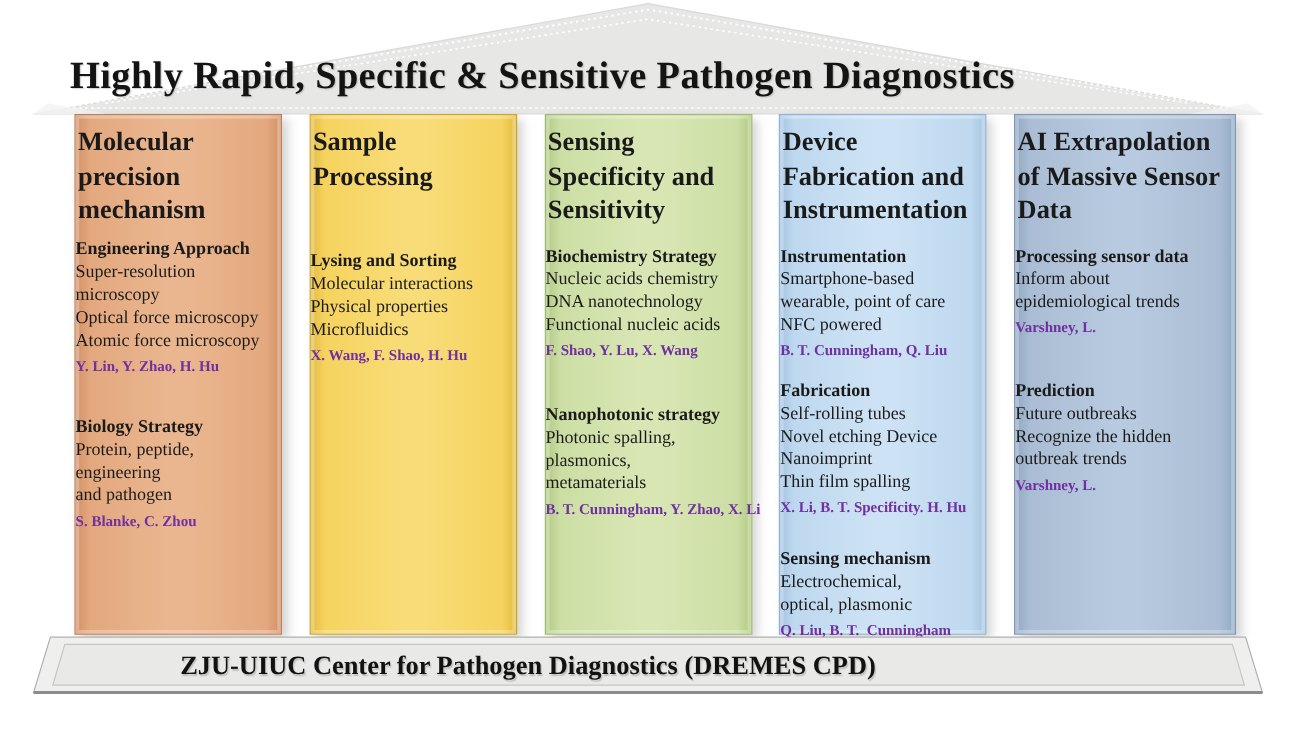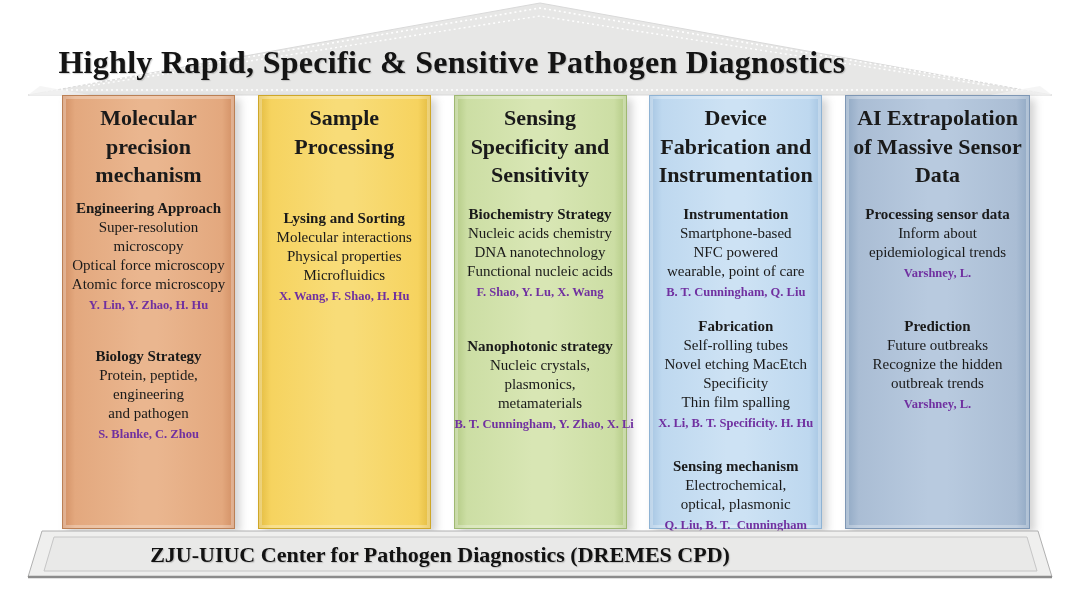--- a/index.html
+++ b/index.html
@@ -13,21 +13,21 @@
     position:absolute;top:44px;left:0;width:904px;text-align:center;
     font-size:32px;font-weight:bold;color:#141414;letter-spacing:.3px;
     text-shadow:1px 1px 1px rgba(120,120,120,.35);
   }
   
   .pillars{
     position:absolute;left:62px;top:95px;width:968px;height:434px;
     display:flex;justify-content:space-between;
   }
   .pillar{
-    box-sizing:border-box;width:173px;height:434px;text-align:center;
+    box-sizing:border-box;width:173px;height:434px;text-align:left;
     border:1px solid var(--edge);
     background:linear-gradient(90deg,var(--edgeSoft) 0%,var(--fill) 7%,var(--light) 45%,var(--light) 55%,var(--fill) 93%,var(--edgeSoft) 100%);
     box-shadow:inset 0 0 0 3px rgba(255,255,255,.28), 5px 4px 8px rgba(110,110,110,.30);
     color:#1a1a1a;
   }
   .p1{--fill:#e3a87e;--light:#eab68f;--edge:#bb8055;--edgeSoft:#d29065;}
   .p2{--fill:#f6d35f;--light:#f8dc78;--edge:#cfa728;--edgeSoft:#e3bc42;}
   .p3{--fill:#ccdea4;--light:#d8e6b4;--edge:#9fb971;--edgeSoft:#b3ca85;}
   .p4{--fill:#bed8ef;--light:#cde2f4;--edge:#8fb3d4;--edgeSoft:#a6c5e2;}
   .p5{--fill:#aabdd4;--light:#b8cadf;--edge:#7e97b5;--edgeSoft:#91a9c4;width:185px;}
@@ -109,41 +109,41 @@
       <div class="pillar-head">Sensing Specificity and Sensitivity</div>
       <div class="section s1">
         <div class="heading">Biochemistry Strategy</div>
         <div class="line">Nucleic acids chemistry</div>
         <div class="line">DNA nanotechnology</div>
         <div class="line">Functional nucleic acids</div>
         <div class="authors">F. Shao, Y. Lu, X. Wang</div>
       </div>
       <div class="section s2">
         <div class="heading">Nanophotonic strategy</div>
-        <div class="line">Nucleic crystals,</div>
+        <div class="line">Photonic spalling,</div>
         <div class="line">plasmonics,</div>
         <div class="line">metamaterials</div>
         <div class="authors">B. T. Cunningham, Y. Zhao, X. Li</div>
       </div>
     </div>
 
     <div class="pillar p4">
       <div class="pillar-head">Device Fabrication and Instrumentation</div>
       <div class="section s1">
         <div class="heading">Instrumentation</div>
         <div class="line">Smartphone-based</div>
+        <div class="line">wearable, point of care</div>
         <div class="line">NFC powered</div>
-        <div class="line">wearable, point of care</div>
         <div class="authors">B. T. Cunningham, Q. Liu</div>
       </div>
       <div class="section s2">
         <div class="heading">Fabrication</div>
         <div class="line">Self-rolling tubes</div>
-        <div class="line">Novel etching MacEtch</div>
-        <div class="line">Specificity</div>
+        <div class="line">Novel etching Device</div>
+        <div class="line">Nanoimprint</div>
         <div class="line">Thin film spalling</div>
         <div class="authors">X. Li, B. T. Specificity. H. Hu</div>
       </div>
       <div class="section s3">
         <div class="heading">Sensing mechanism</div>
         <div class="line">Electrochemical,</div>
         <div class="line">optical, plasmonic</div>
         <div class="authors">Q. Liu, B. T.  Cunningham</div>
       </div>
     </div>

